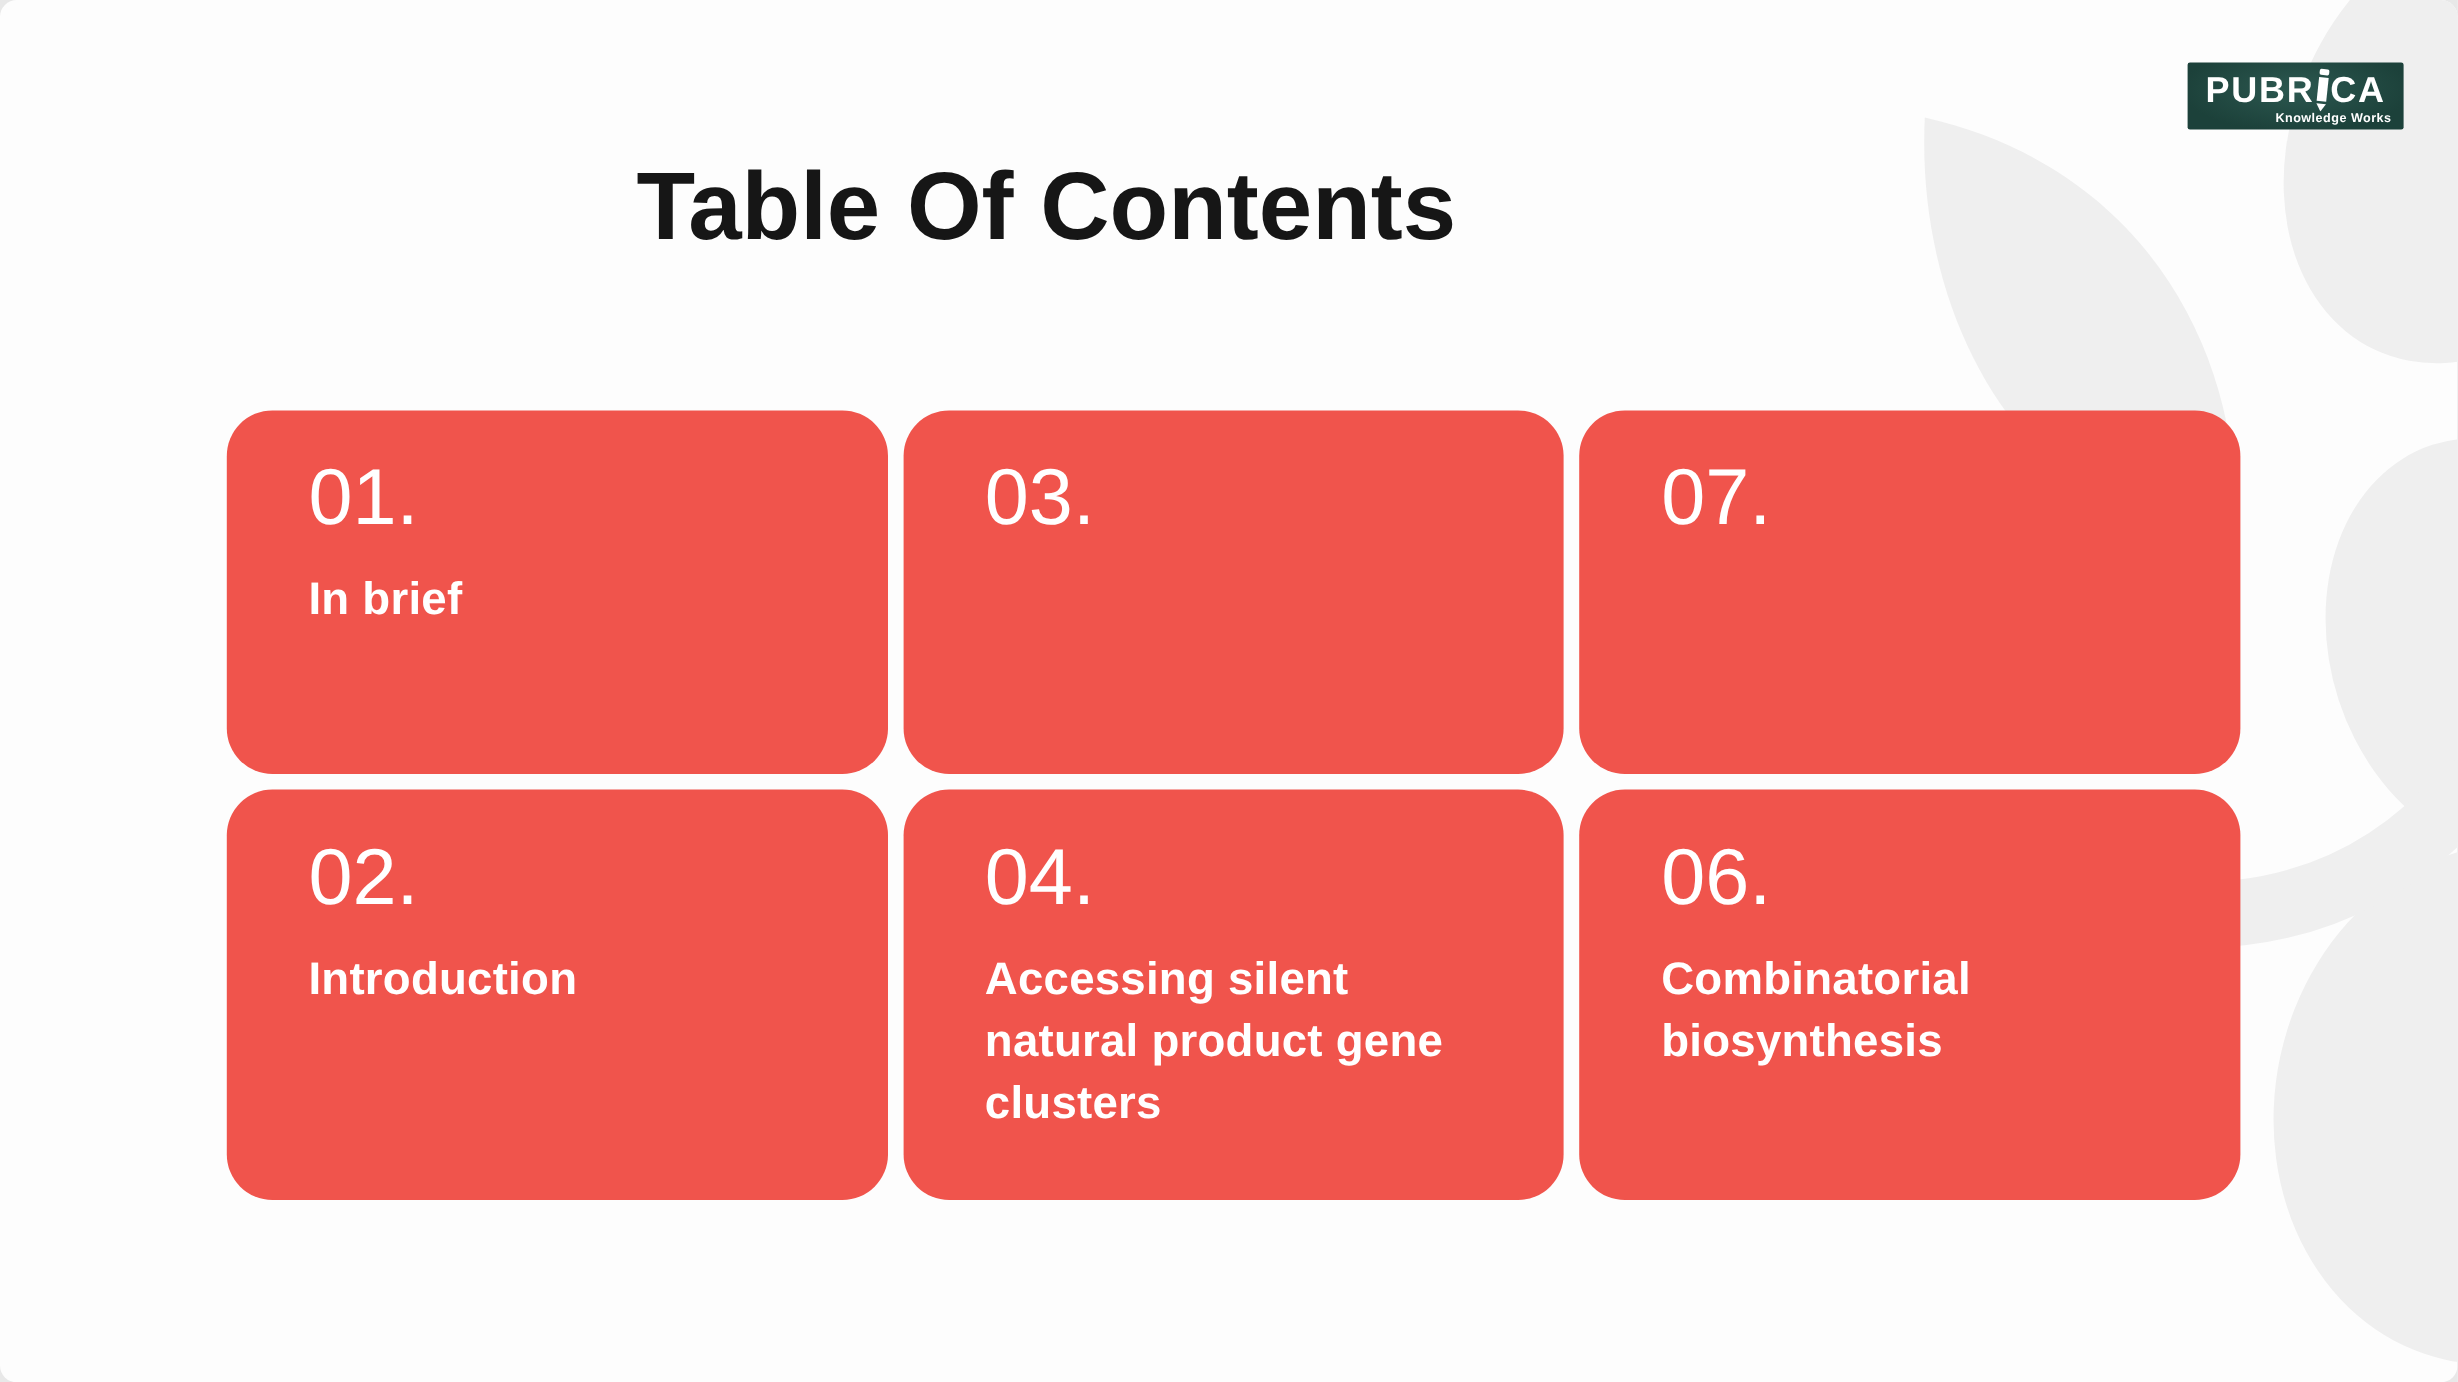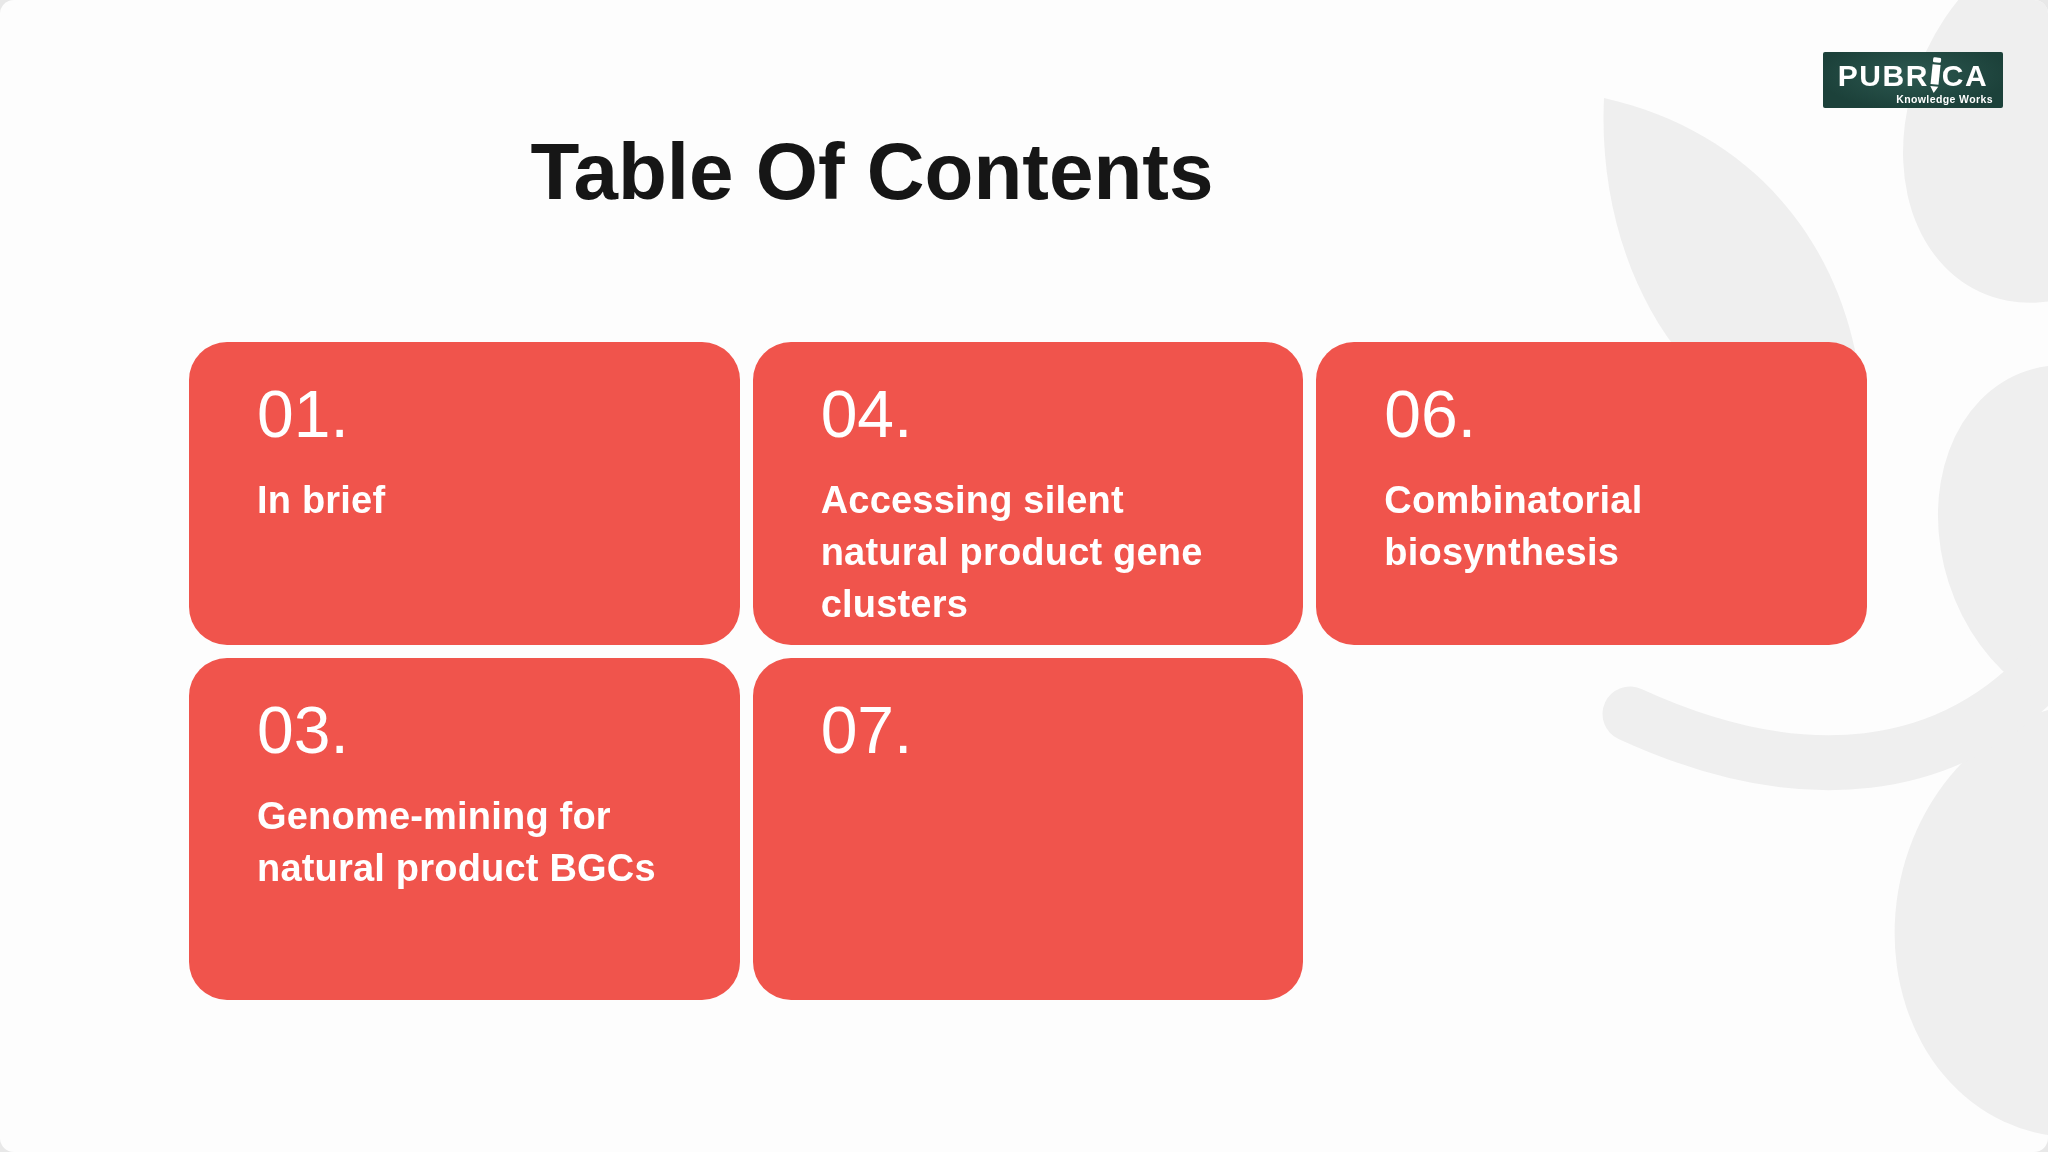--- a/index.html
+++ b/index.html
@@ -104,24 +104,27 @@
 
   <h1 class="title">Table Of Contents</h1>
 
   <div class="toc-grid">
 
     <div class="toc-card">
       <div class="card-number">01.</div>
       <div class="card-label">In brief</div>
     </div>
 
+    <div class="toc-card">
+      <div class="card-number">02.</div>
+      <div class="card-label">Introduction</div>
+    </div>
 
     <div class="toc-card">
       <div class="card-number">03.</div>
-      <div class="card-label">Genome-mining for natural product BGCs</div>
     </div>
 
     <div class="toc-card">
       <div class="card-number">04.</div>
       <div class="card-label">Accessing silent natural product gene clusters</div>
     </div>
 
     <div class="toc-card">
       <div class="card-number">07.</div>
     </div>

